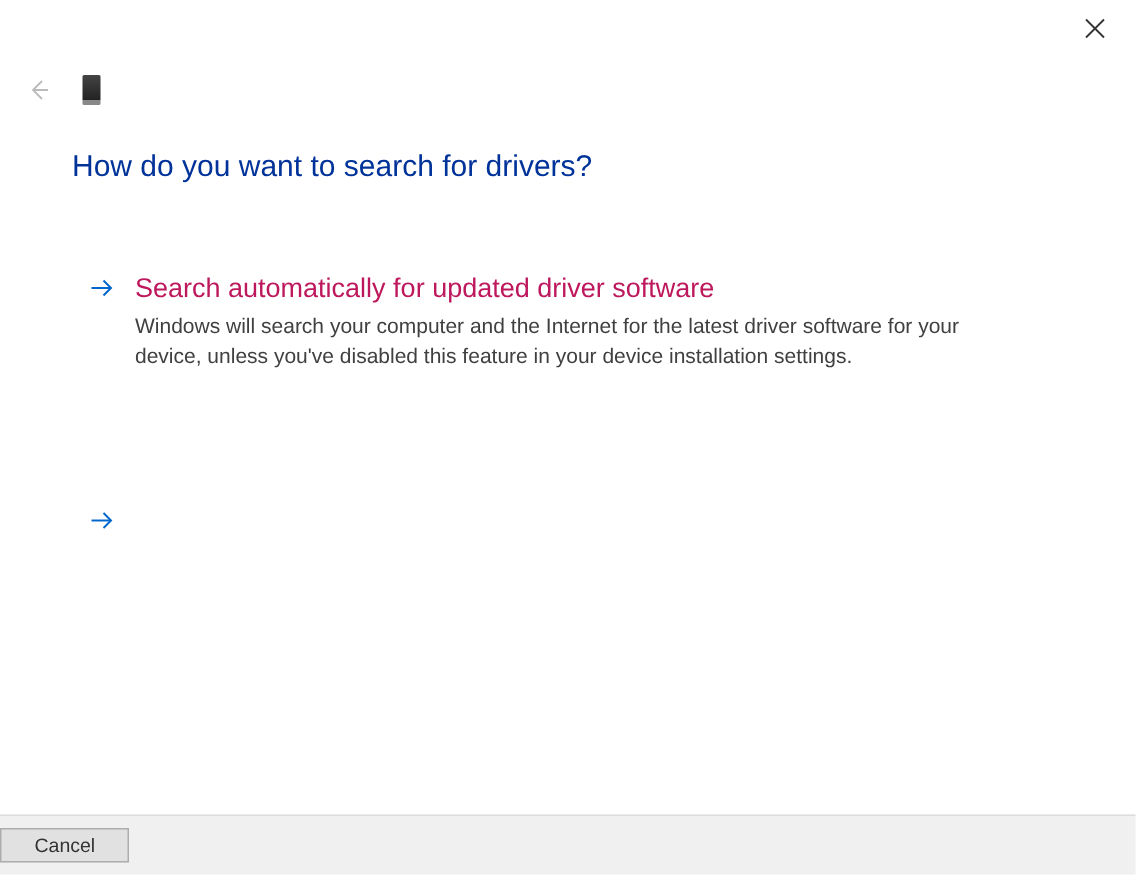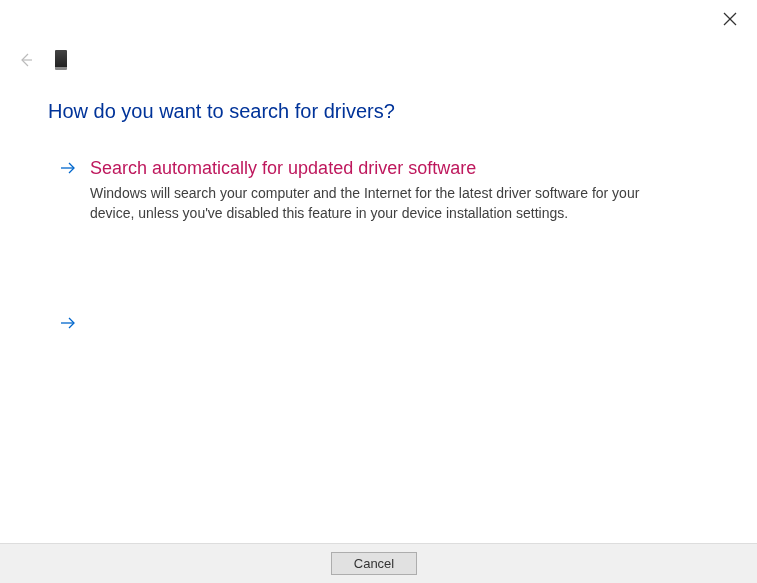--- a/index.html
+++ b/index.html
@@ -60,21 +60,21 @@
       color: #333;
       margin-left: 6px;
     }
     .content {
       padding: 30px 48px 0 48px;
     }
     .heading {
       font-size: 20px;
       color: #003399;
       font-weight: 400;
-      margin-bottom: 24px;
+      margin-bottom: 48px;
     }
     .options {
       margin-left: 6px;
     }
     .option {
       display: flex;
       align-items: flex-start;
       gap: 14px;
       padding: 10px 6px;
       margin-bottom: 68px;
@@ -111,21 +111,21 @@
     .footer {
       position: absolute;
       bottom: 0;
       left: 0;
       right: 0;
       height: 40px;
       background: #f0f0f0;
       border-top: 1px solid #ddd;
       display: flex;
       align-items: center;
-      justify-content: center;
+      justify-content: flex-start;
       padding-right: 9px;
     }
     .cancel-btn {
       background: #e1e1e1;
       border: 1px solid #adadad;
       padding: 3px 22px;
       font-size: 13px;
       color: #333;
       cursor: pointer;
       font-family: inherit;

